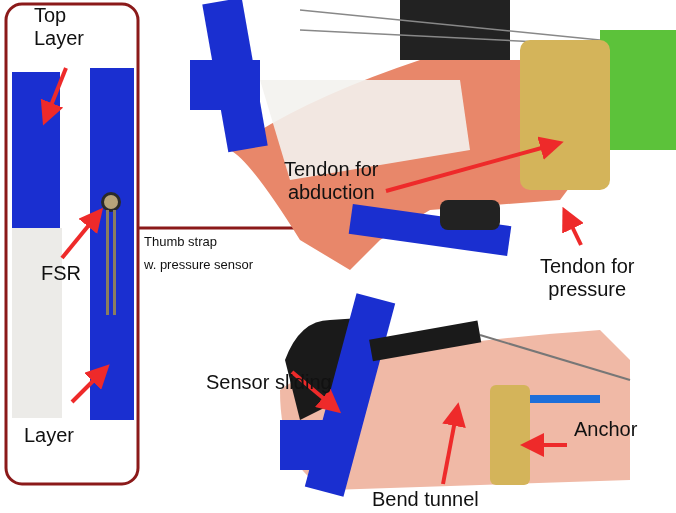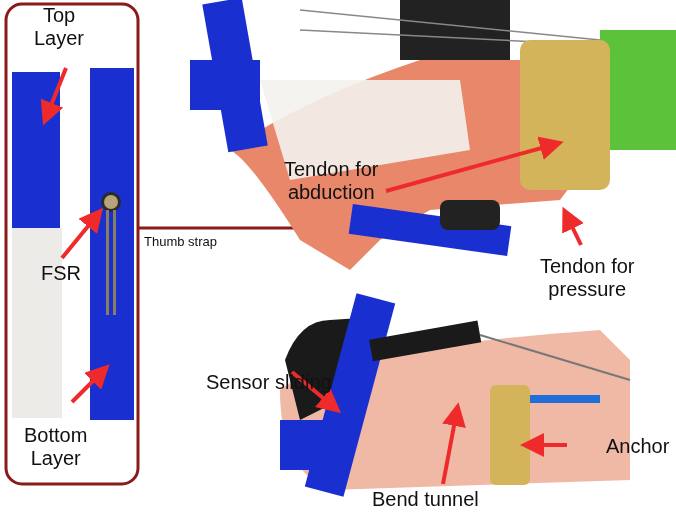--- a/index.html
+++ b/index.html
@@ -64,40 +64,40 @@
     <line x1="62" y1="258" x2="98" y2="214" marker-end="url(#ah)"></line>
     <line x1="72" y1="402" x2="104" y2="370" marker-end="url(#ah)"></line>
     <line x1="386" y1="191" x2="556" y2="144" marker-end="url(#ah)"></line>
     <line x1="581" y1="245" x2="566" y2="214" marker-end="url(#ah)"></line>
     <line x1="292" y1="372" x2="335" y2="408" marker-end="url(#ah)"></line>
     <line x1="567" y1="445" x2="528" y2="445" marker-end="url(#ah)"></line>
     <line x1="443" y1="484" x2="457" y2="410" marker-end="url(#ah)"></line>
   </g>
 </svg>
 
-<div class="lbl" style="left:34px;top:4px;text-align:center;">
+<div class="lbl" style="left:34px;top:4px;text-align:left;">
   <div>Top</div>
   <div>Layer</div>
 </div>
 <div class="lbl" style="left:41px;top:262px;">FSR</div>
 <div class="lbl" style="left:24px;top:424px;text-align:center;">
-  <div>Bottom</div>
   <div>Layer</div>
 </div>
 
 <div class="lbl" style="left:284px;top:158px;text-align:center;">
   <div>Tendon for</div>
   <div>abduction</div>
 </div>
 <div class="lbl" style="left:144px;top:230px;font-size:13px;">
   <div>Thumb strap</div>
+  <div>w. pressure sensor</div>
 </div>
 <div class="lbl" style="left:540px;top:255px;text-align:center;">
   <div>Tendon for</div>
   <div>pressure</div>
 </div>
 
 <div class="lbl" style="left:206px;top:333px;margin-top:38px;">
   <div>Sensor sliding</div>
 </div>
-<div class="lbl" style="left:574px;top:435px;margin-left:32px;">Anchor</div>
+<div class="lbl" style="left:574px;top:418px;">Anchor</div>
 <div class="lbl" style="left:372px;top:488px;">Bend tunnel</div>
 </div>
 
 </body></html>

